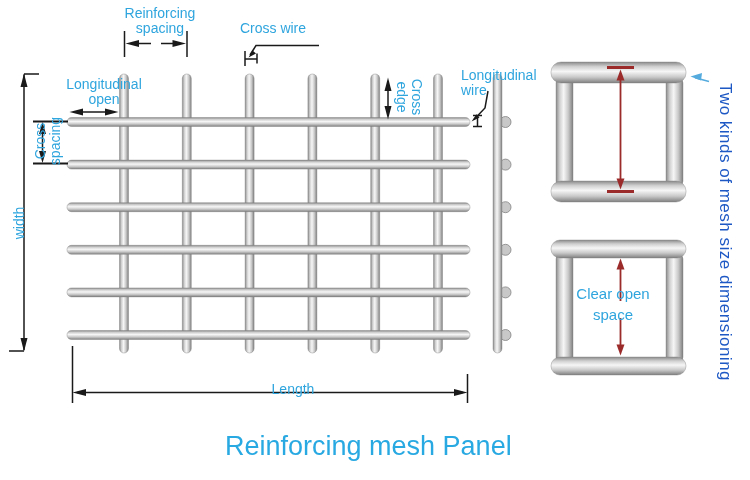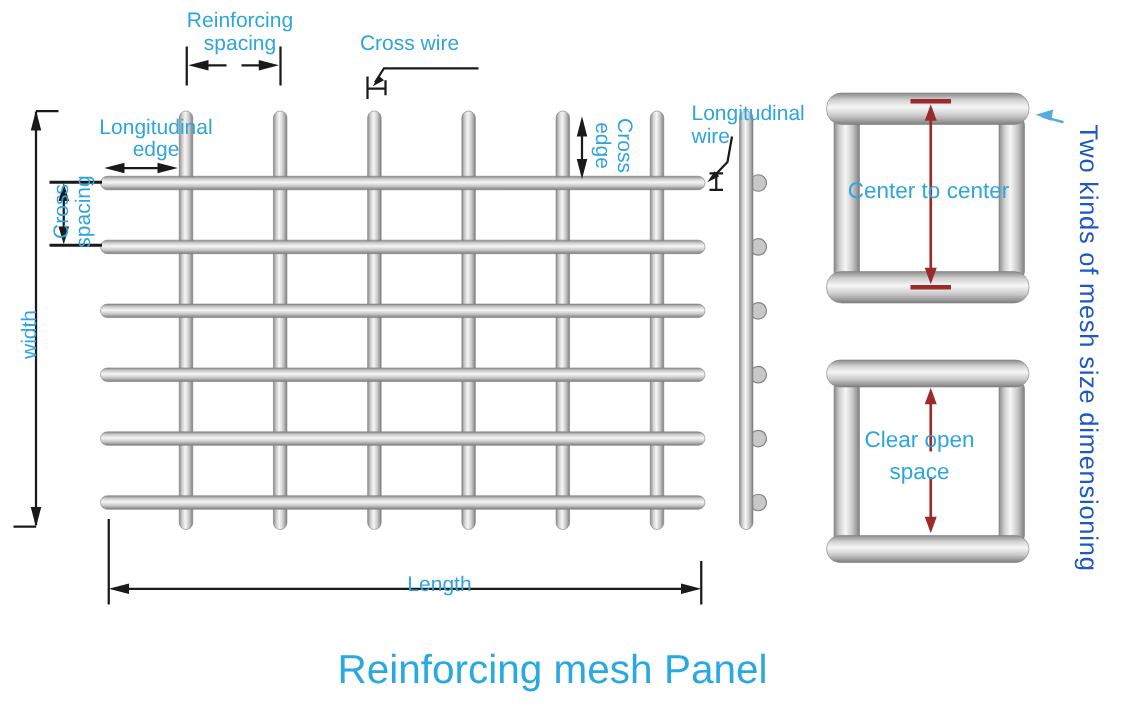--- a/index.html
+++ b/index.html
@@ -154,32 +154,31 @@
       <path class="k" d="M72.5 346 V403 M467.5 374 V403 M77 392.5 H463"></path>
       <polygon class="kf" points="72.5,392.5 86,389 86,396"></polygon>
       <polygon class="kf" points="467.5,392.5 454,389 454,396"></polygon>
     </g>
   </svg>
 
   <div class="lbl" style="left:108px;top:6px;width:104px">Reinforcing spacing</div>
 
   <div class="lbl" style="left:228px;top:21px;width:90px">Cross wire</div>
 
-  <div class="lbl" style="left:58px;top:77px;width:92px">Longitudinal edge</div>
+  <div class="lbl" style="left:58px;top:77px;width:92px">Longitudinal open</div>
 
   <div class="lbl rotcw" style="left:384px;top:82px;width:50px;height:30px">Cross edge</div>
 
   <div class="lbl left" style="left:461px;top:58px;width:100px">Longitudinal wire</div>
 
   <div class="lbl rotccw" style="left:16px;top:126px;width:64px;height:30px">Cross spacing</div>
 
   <div class="lbl rotccw" style="left:-2px;top:215px;width:44px;height:16px">width</div>
 
   <div class="lbl" style="left:263px;top:382px;width:60px">Length</div>
 
-  <div class="panel-lbl" style="left:554px;top:117px;width:130px">Center to center</div>
 
   <div class="panel-lbl" style="left:569px;top:283px;width:88px">Clear open space</div>
 
   <div class="sidenote rotcw" style="left:565px;top:222px;width:320px;height:20px">Two kinds of mesh size dimensioning</div>
 
   <div class="title" style="left:225px;top:431px;width:340px">Reinforcing mesh Panel</div>
 </div>
 
 </body></html>

